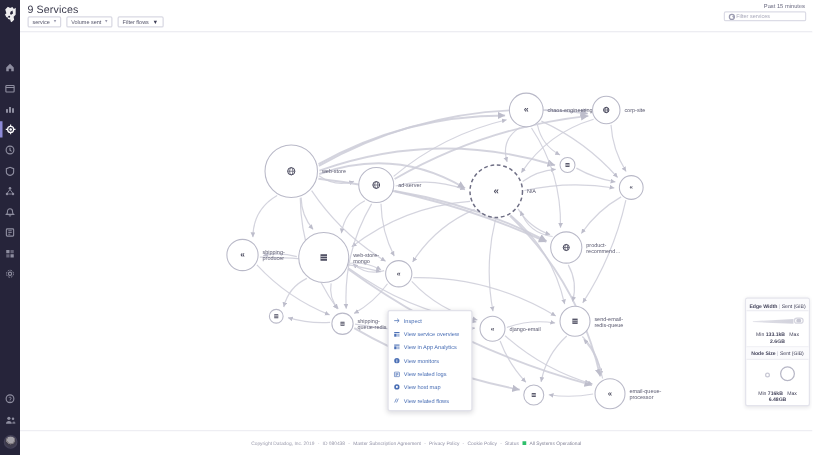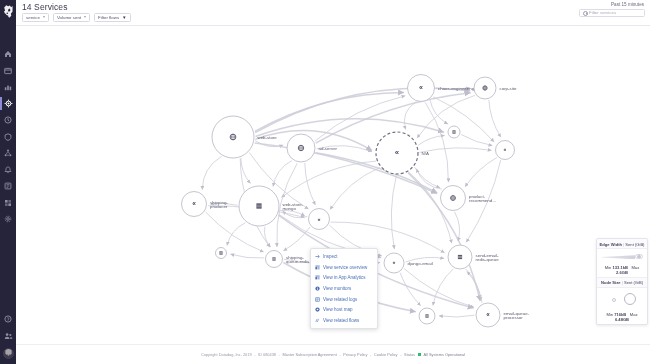--- a/index.html
+++ b/index.html
@@ -254,21 +254,21 @@
           <path d="M5.8 6.9c0-1 .3-1.8 1.4-1.8.8 0 1.1.7 1.1 1.8z" fill="#cfcfdf" opacity=".75"></path>
         </svg>
     </div>
     <div class="nav-ico">
       <span class="avatar-pic"></span>
     </div>
   </div>
 </div>
 
 <div id="header">
-  <div id="page-title">14 Services</div>
+  <div id="page-title">9 Services</div>
 
   <div id="ctl-row">
     <div class="pill">
       <span>service</span>
       <span class="cv"></span>
     </div>
     <div class="pill">
       <span>Volume sent</span>
       <span class="cv"></span>
     </div>

